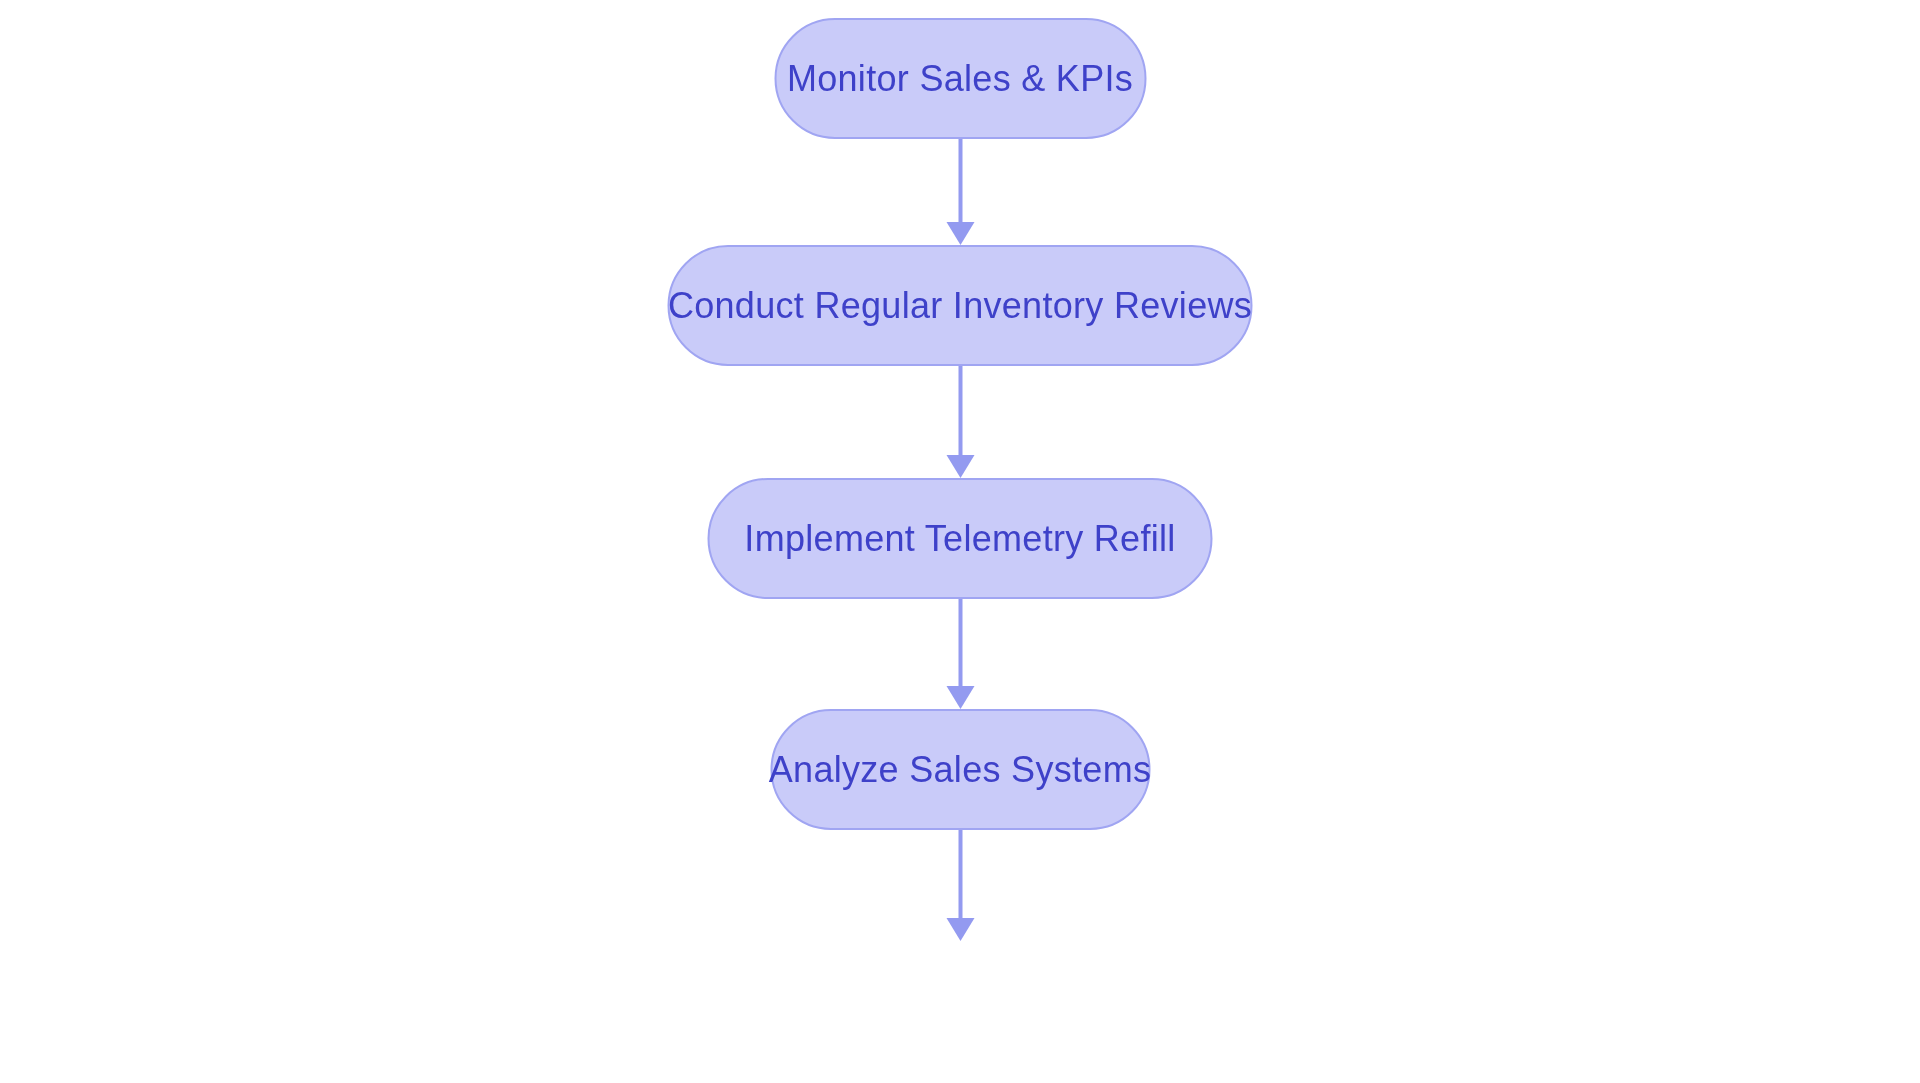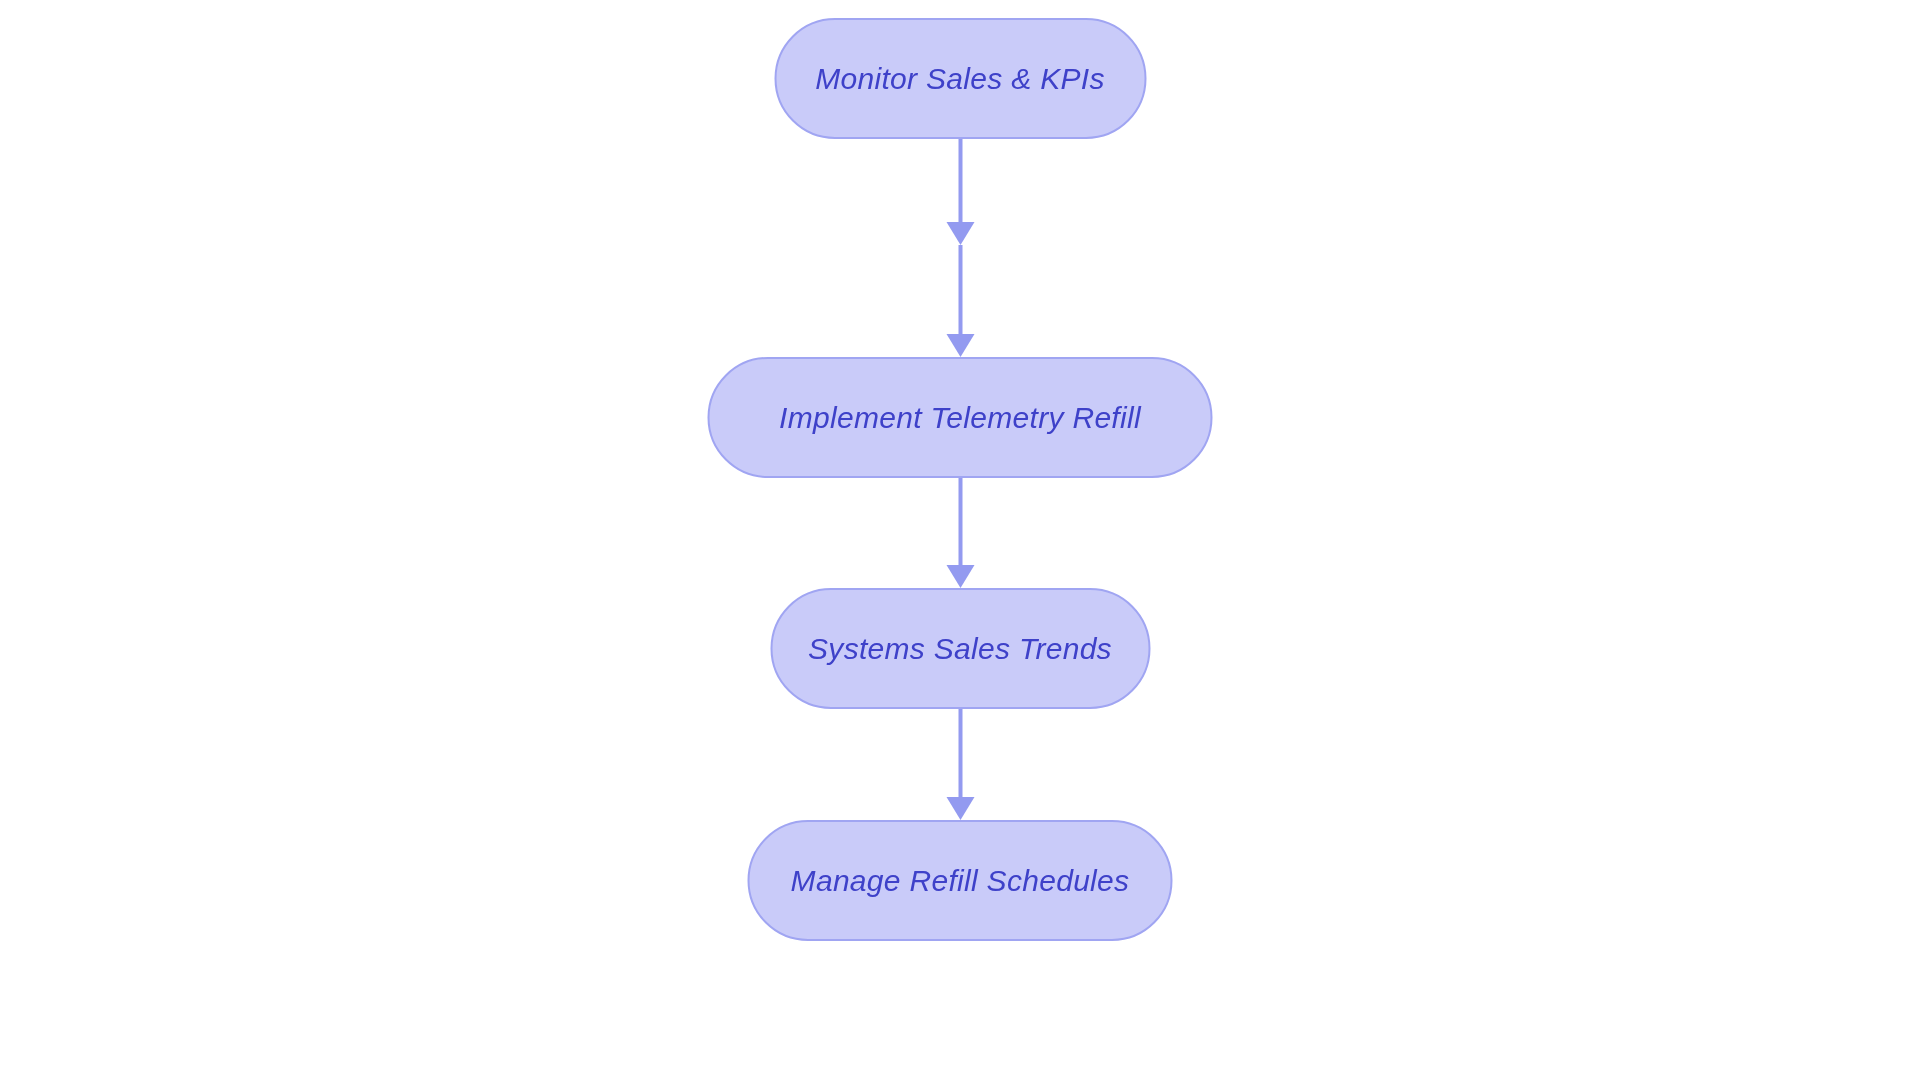--- a/index.html
+++ b/index.html
@@ -37,26 +37,25 @@
     background: var(--node-fill);
     border: 2px solid var(--node-border);
     border-radius: 62px;
     display: flex;
     align-items: center;
     justify-content: center;
     flex: 0 0 auto;
   }
   .node-label {
     color: var(--node-text);
-    font-size: 30px;
+    font-size: 36px;
     font-weight: 400;
     letter-spacing: 0.3px;
     white-space: nowrap;
     padding: 0 30px;
-    font-style: italic;
   }
   .n1 { width: 372px; }
   .n2 { width: 585px; }
   .n3 { width: 505px; }
   .n4 { width: 380px; }
   .n5 { width: 425px; }
   .arrow {
     display: flex;
     flex-direction: column;
     align-items: center;
@@ -88,42 +87,42 @@
 
     <div class="node n1">
       <span class="node-label">Monitor Sales &amp; KPIs</span>
     </div>
 
     <div class="arrow a1">
       <div class="shaft"></div>
       <div class="head"></div>
     </div>
 
+    <div class="node n2">
+      <span class="node-label">Conduct Regular Inventory Reviews</span>
+    </div>
 
     <div class="arrow a2">
       <div class="shaft"></div>
       <div class="head"></div>
     </div>
 
     <div class="node n3">
       <span class="node-label">Implement Telemetry Refill</span>
     </div>
 
     <div class="arrow a3">
       <div class="shaft"></div>
       <div class="head"></div>
     </div>
 
     <div class="node n4">
-      <span class="node-label">Systems Sales Trends</span>
+      <span class="node-label">Analyze Sales Systems</span>
     </div>
 
     <div class="arrow a4">
       <div class="shaft"></div>
       <div class="head"></div>
     </div>
 
-    <div class="node n5">
-      <span class="node-label">Manage Refill Schedules</span>
-    </div>
 
   </div>
 </div>
 
 </body></html>

